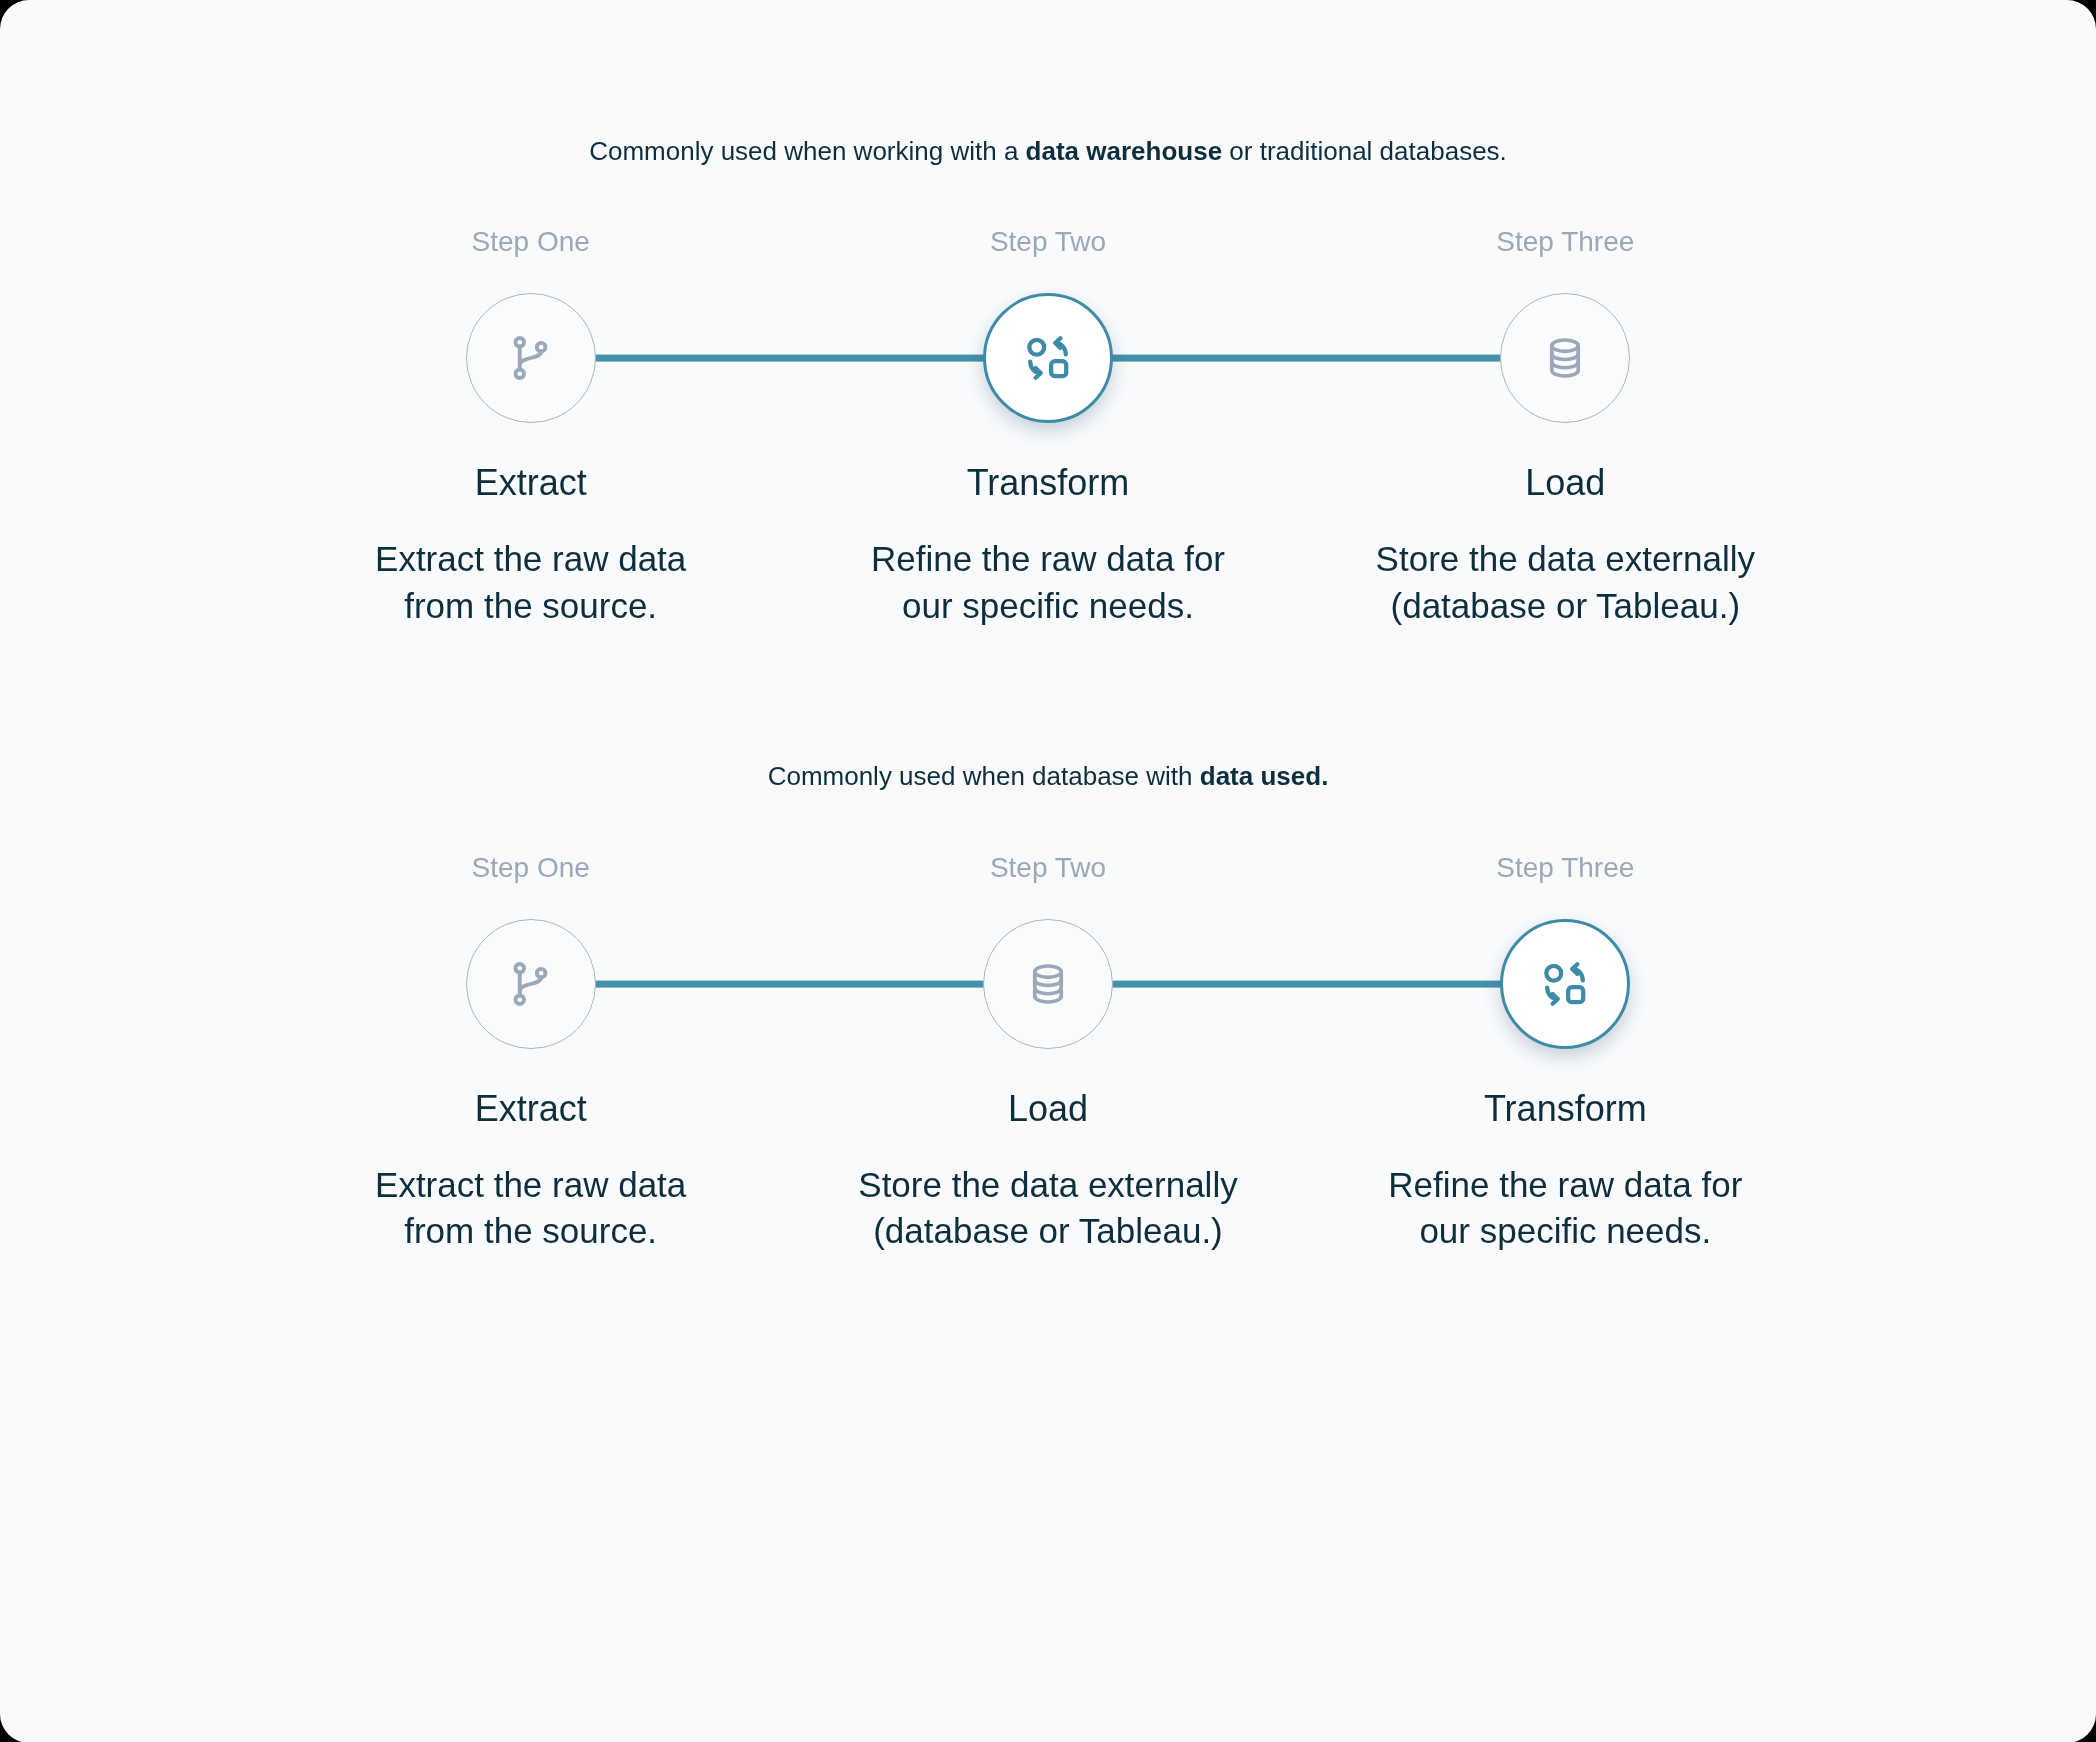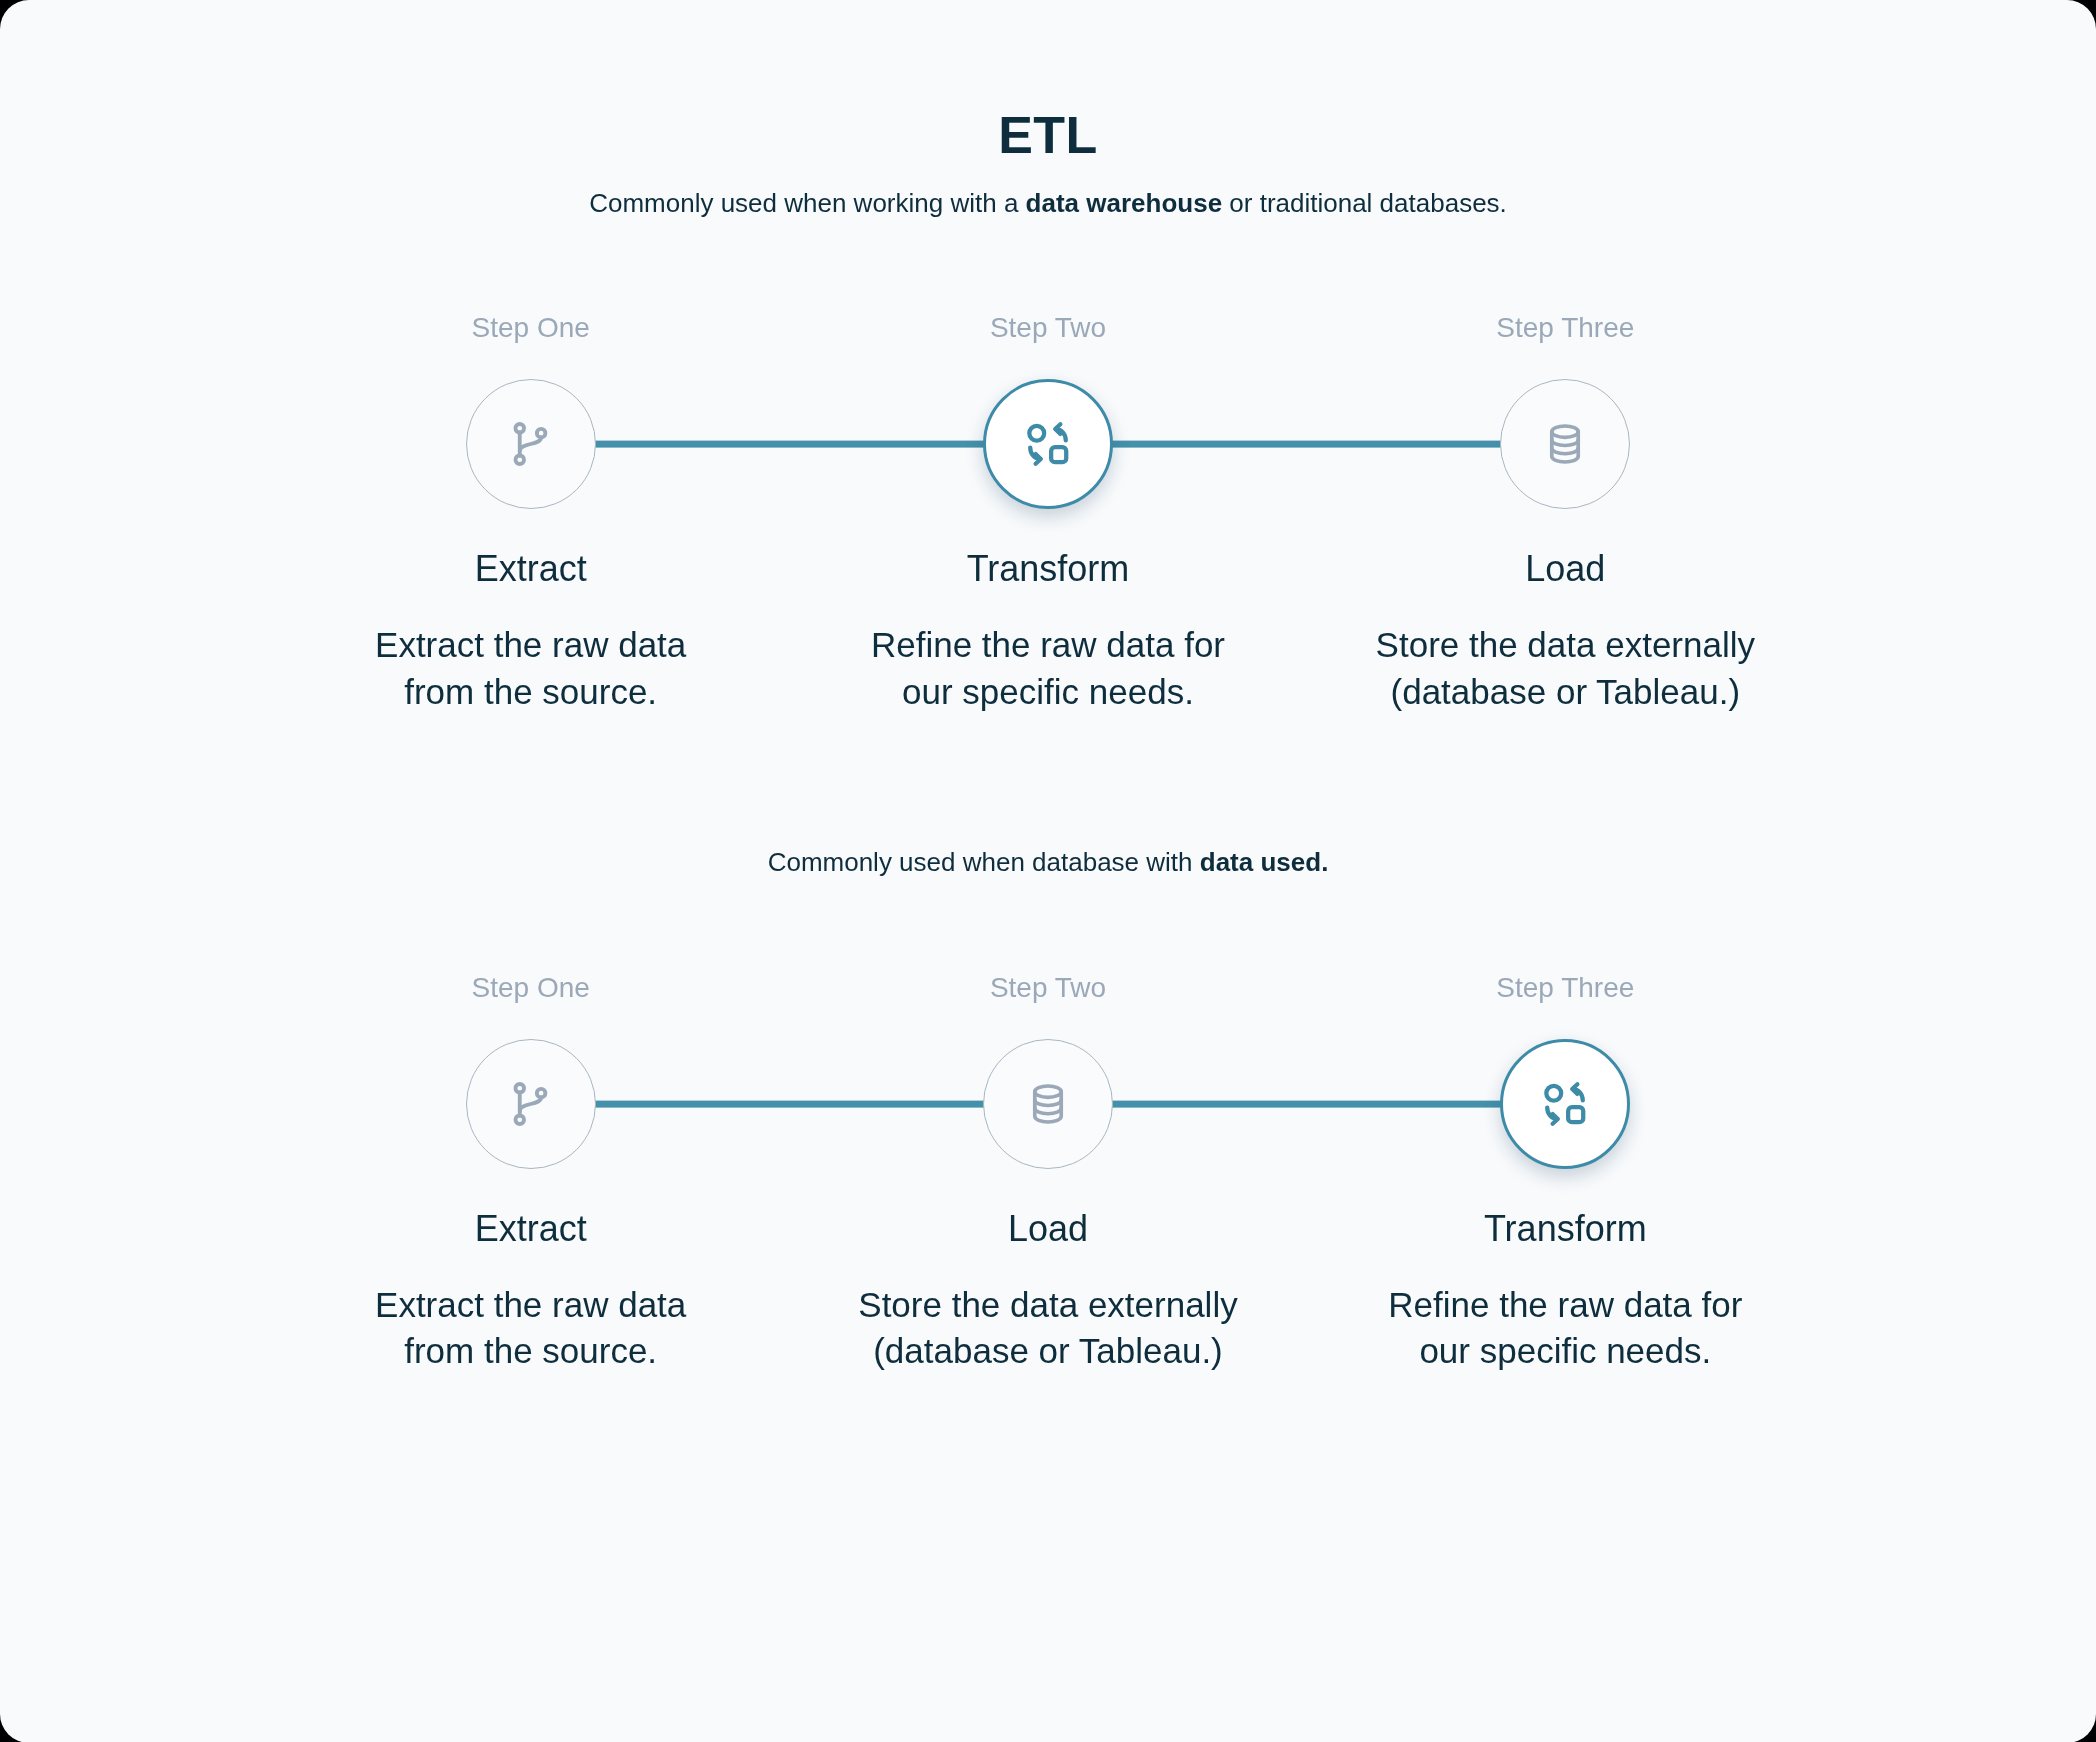--- a/index.html
+++ b/index.html
@@ -62,21 +62,20 @@
     position: relative;
   }
   .steps-etl { margin-top: 60px; }
   .steps-elt { margin-top: 60px; }
 
   .step {
     display: flex;
     flex-direction: column;
     align-items: center;
     position: relative;
-    margin-top: 34px;
   }
 
   .step-eyebrow {
     font-size: 28px;
     font-weight: 400;
     color: #9aa8b8;
     line-height: 1;
     margin-bottom: 34px;
   }
 
@@ -137,21 +136,20 @@
     margin-top: 35px;
     white-space: pre-line;
   }
 </style>
 </head>
 <body>
 
 <div class="page">
 
   <div class="section section-etl">
-    <h1 class="section-title">ETL</h1>
     <p class="section-subtitle"><span>Commonly used when working with a </span><b>data warehouse</b><span> or traditional databases.</span></p>
 
     <div class="steps steps-etl">
 
       <div class="step">
         <div class="step-eyebrow">Step One</div>
         <div class="circle-row">
           <div class="connector connector-right"></div>
           <div class="circle">
             <span>

